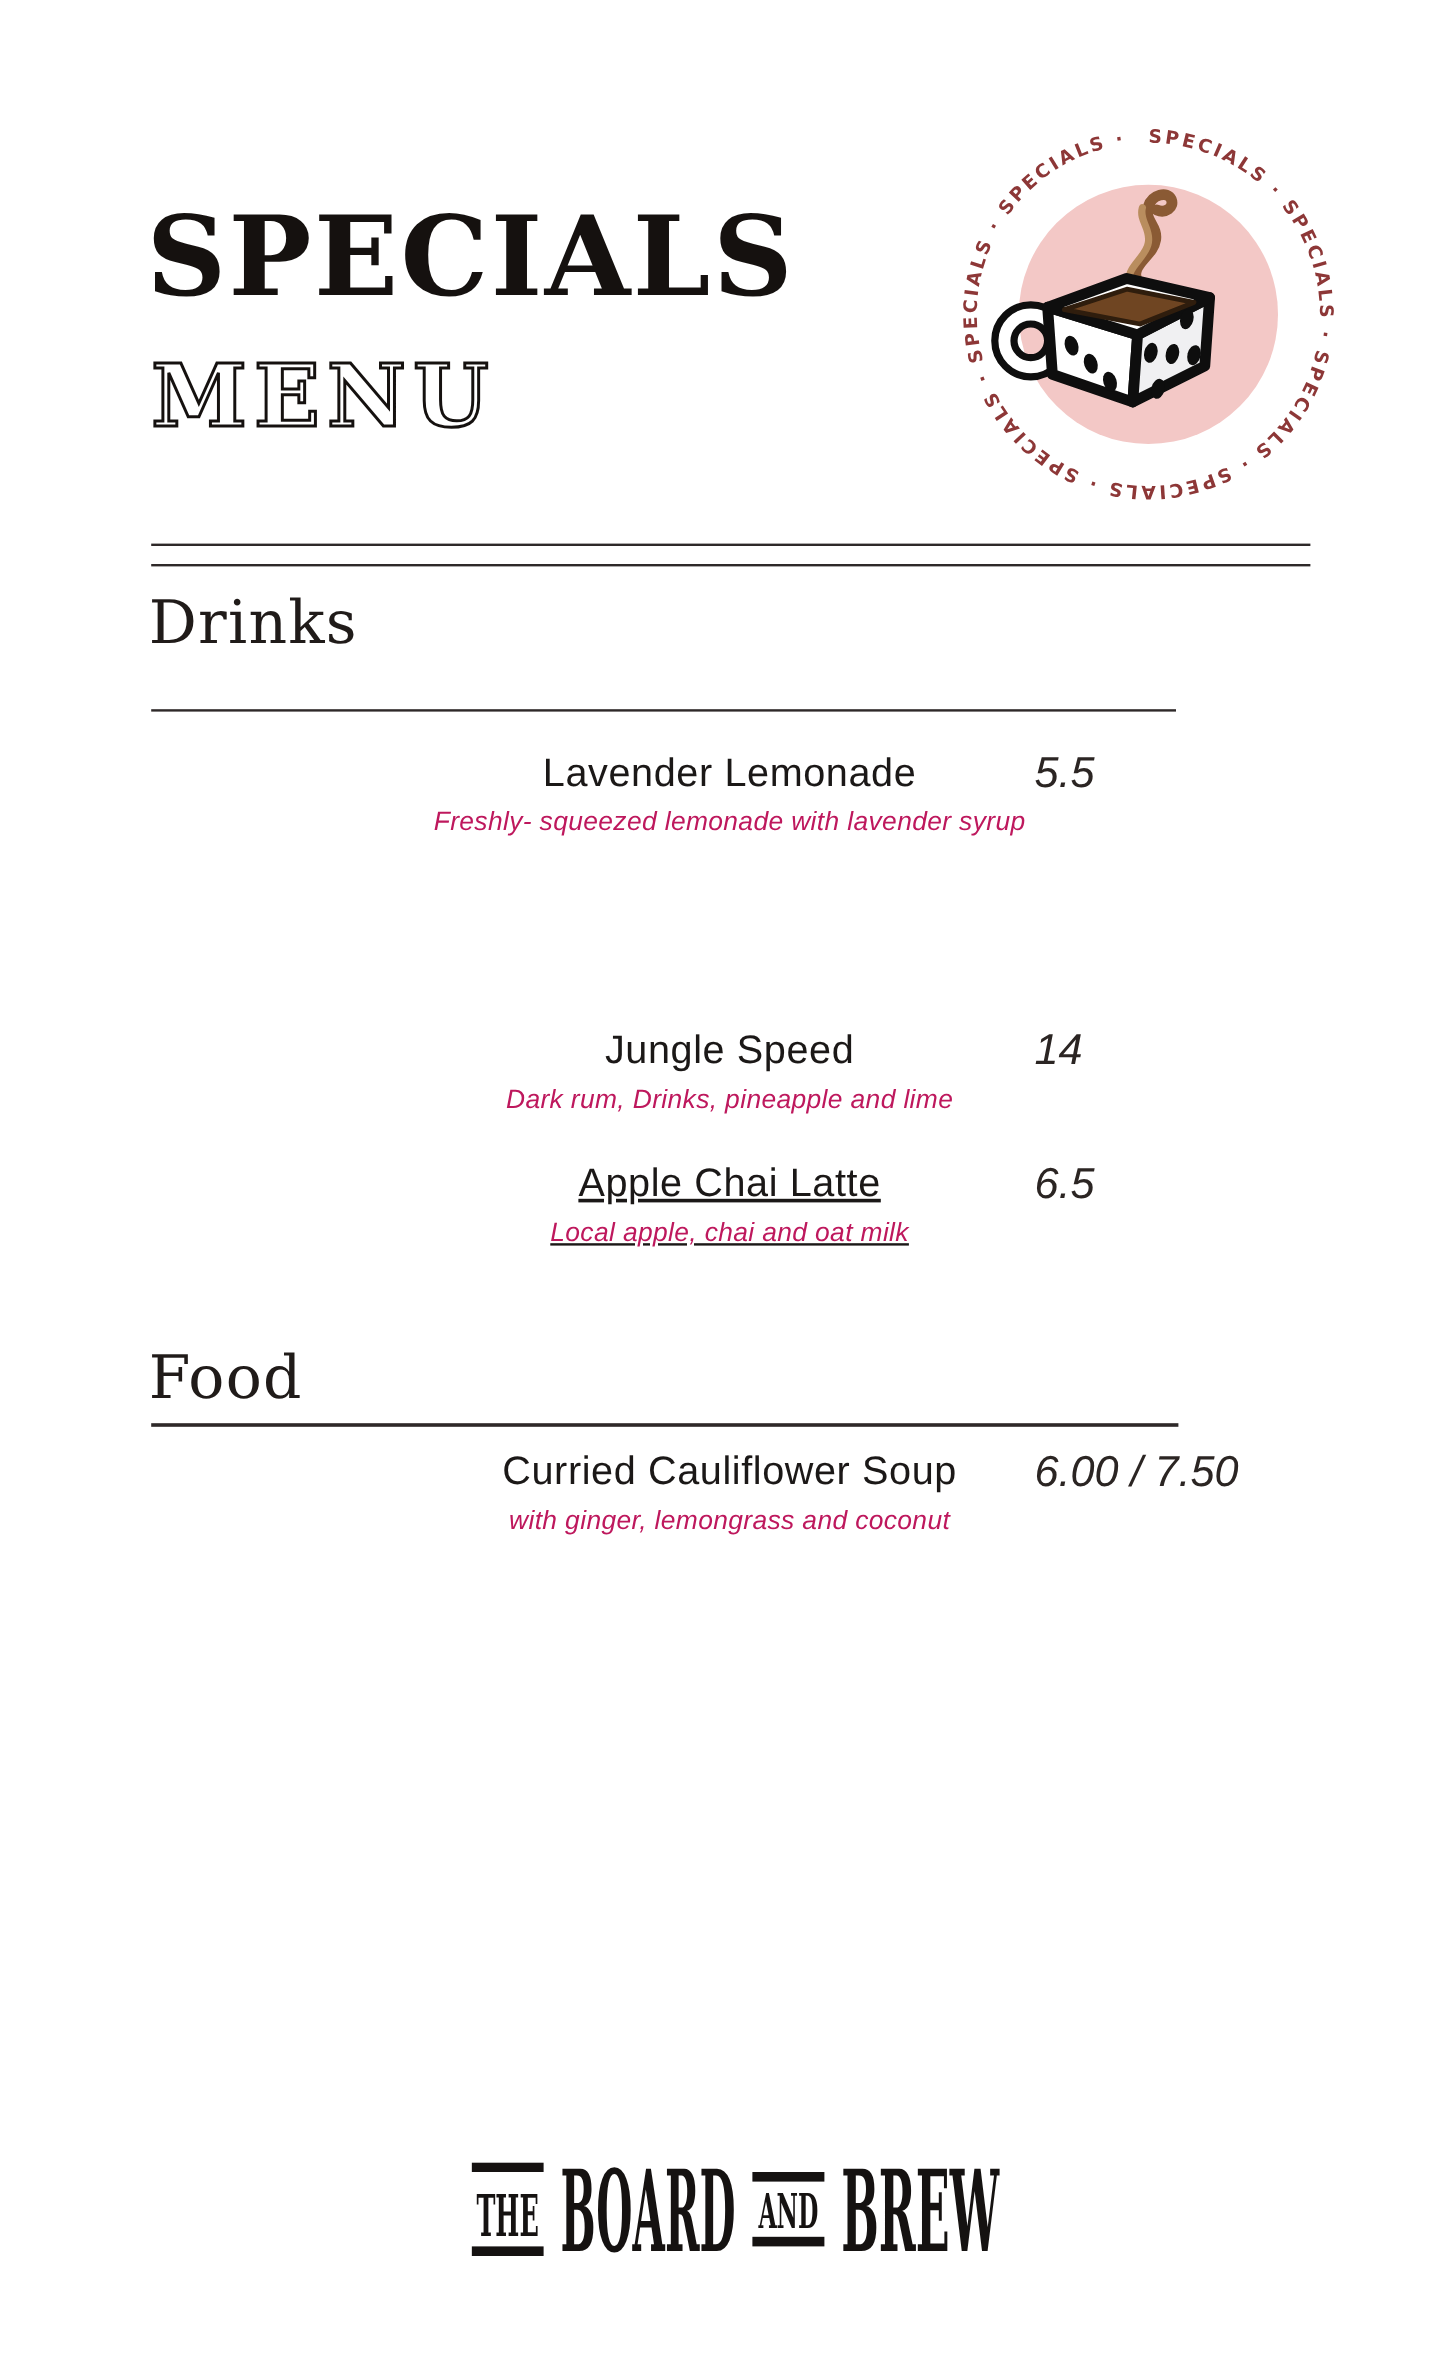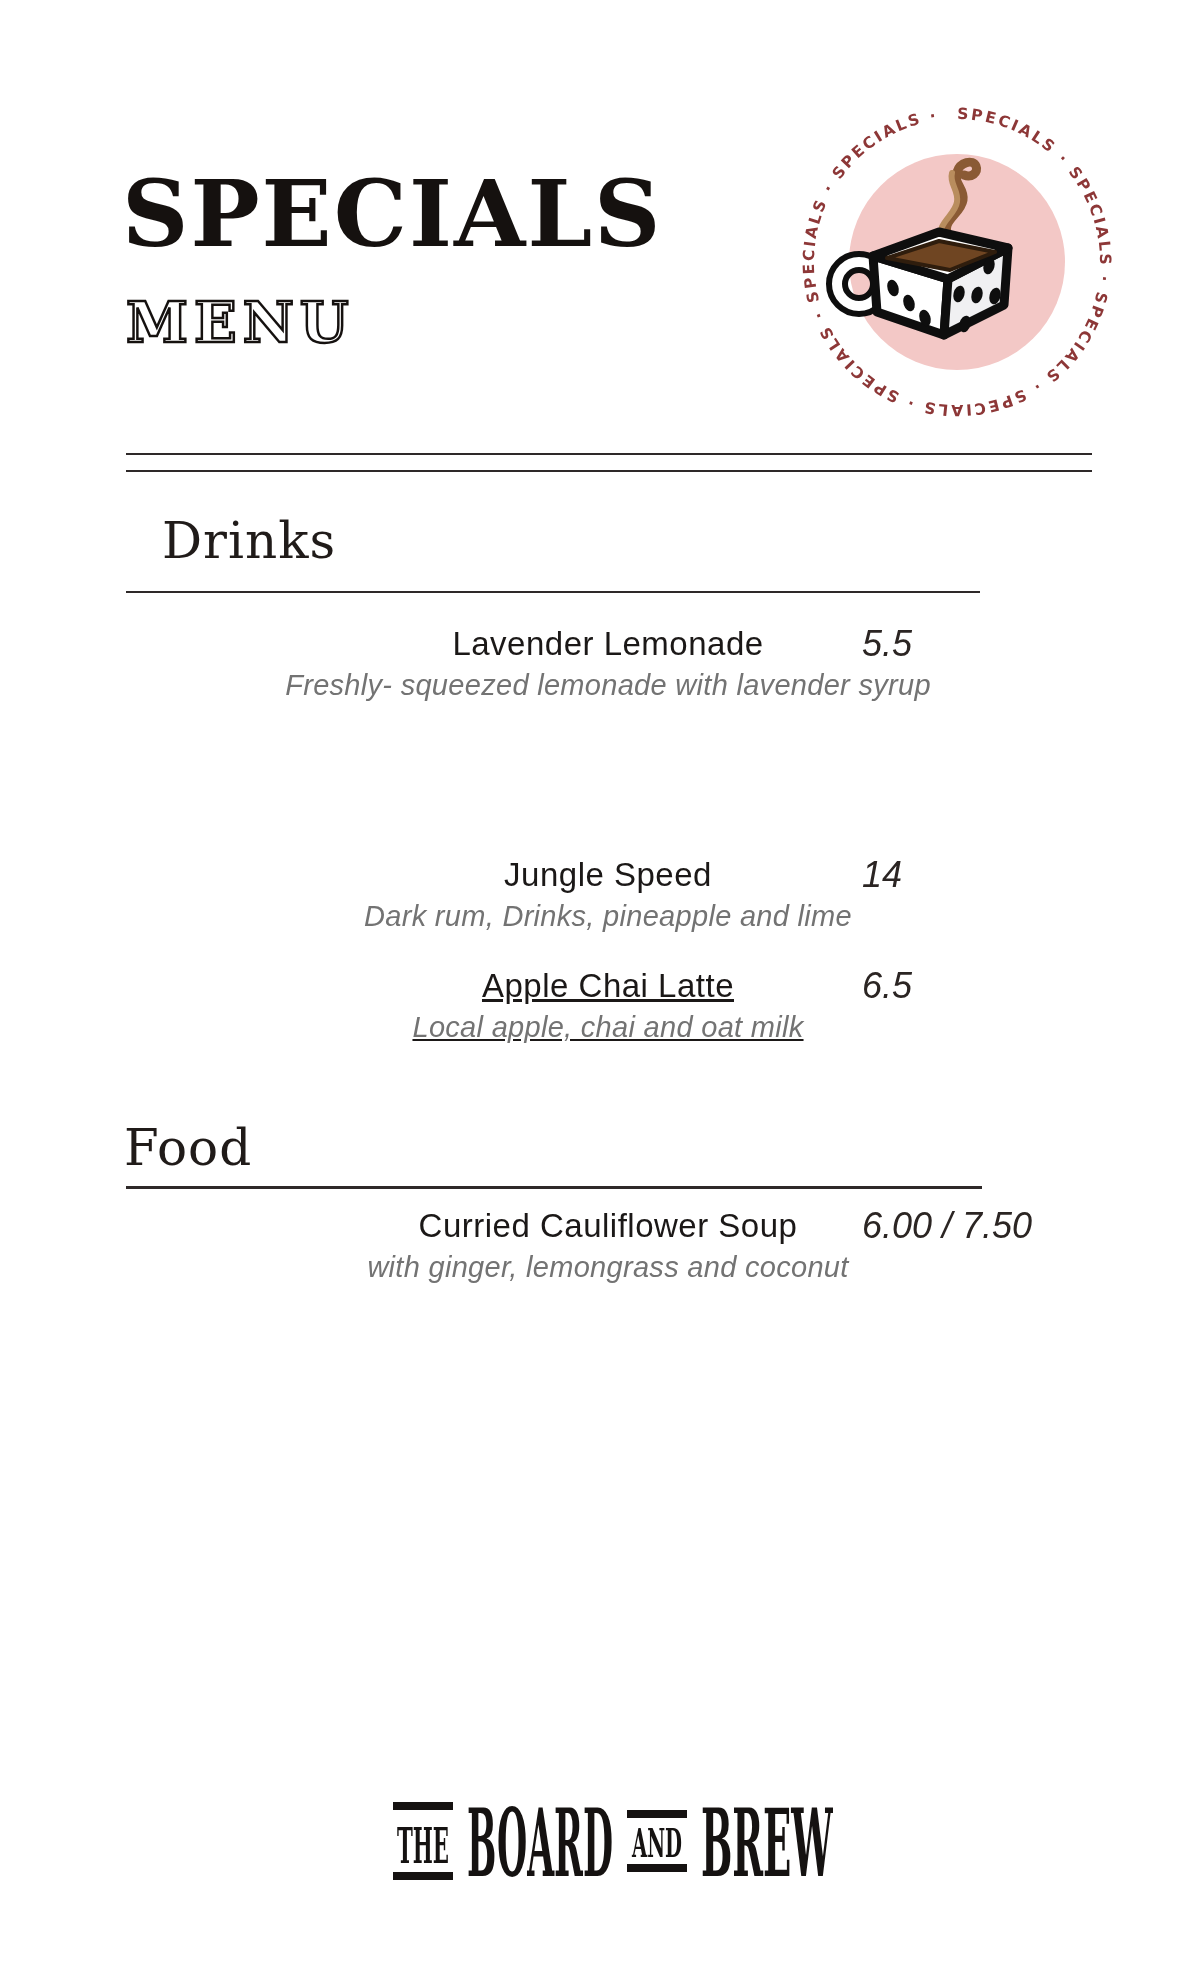--- a/index.html
+++ b/index.html
@@ -24,21 +24,21 @@
     line-height: 1;
     letter-spacing: 2px;
     color: #15110f;
   }
   .subtitle {
     position: absolute;
     left: 126px;
     top: 294px;
     font-family: "DejaVu Serif", serif;
     font-weight: bold;
-    font-size: 56px;
+    font-size: 72px;
     line-height: 1;
     letter-spacing: 6px;
     color: #ffffff;
     -webkit-text-stroke: 2.5px #15110f;
     text-stroke: 2.5px #15110f;
   }
   .badge { position: absolute; left: 797px; top: 102px; width: 320px; height: 320px; }
   .badge svg { display:block; }
 
   
@@ -52,21 +52,21 @@
   .section-heading {
     position: absolute;
     left: 124px;
     font-family: "DejaVu Serif", serif;
     font-weight: normal;
     font-size: 50px;
     line-height: 56px;
     color: #201b19;
     letter-spacing: 1px;
   }
-  .heading-drinks { top: 513px; margin-left: 38px; }
+  .heading-drinks { top: 491px; }
   .heading-food   { top: 1120px; }
 
   
   .menu-item { position: absolute; left: 126px; width: 964px; text-align: center; }
   .item-1 { top: 624px; }
   .item-2 { top: 744px; }
   .item-3 { top: 855px; }
   .item-4 { top: 966px; text-decoration: underline; }
   .item-5 { top: 1206px; }
   .item-name {
@@ -80,24 +80,24 @@
     left: 736px;
     top: 0;
     font-size: 36px;
     line-height: 40px;
     font-style: oblique;
     color: #2b2523;
     white-space: nowrap;
   }
   .item-desc {
     margin-top: 3px;
-    font-size: 29px;
+    font-size: 22px;
     line-height: 36px;
     font-style: italic;
-    color: #737373;
+    color: #be185d;
     letter-spacing: 0.3px;
   }
 
   
   .footer-logo { position: absolute; left: 393px; top: 1802px; width: 440px; height: 78px; }
 </style>
 </head>
 <body>
 
 <div class="page">

